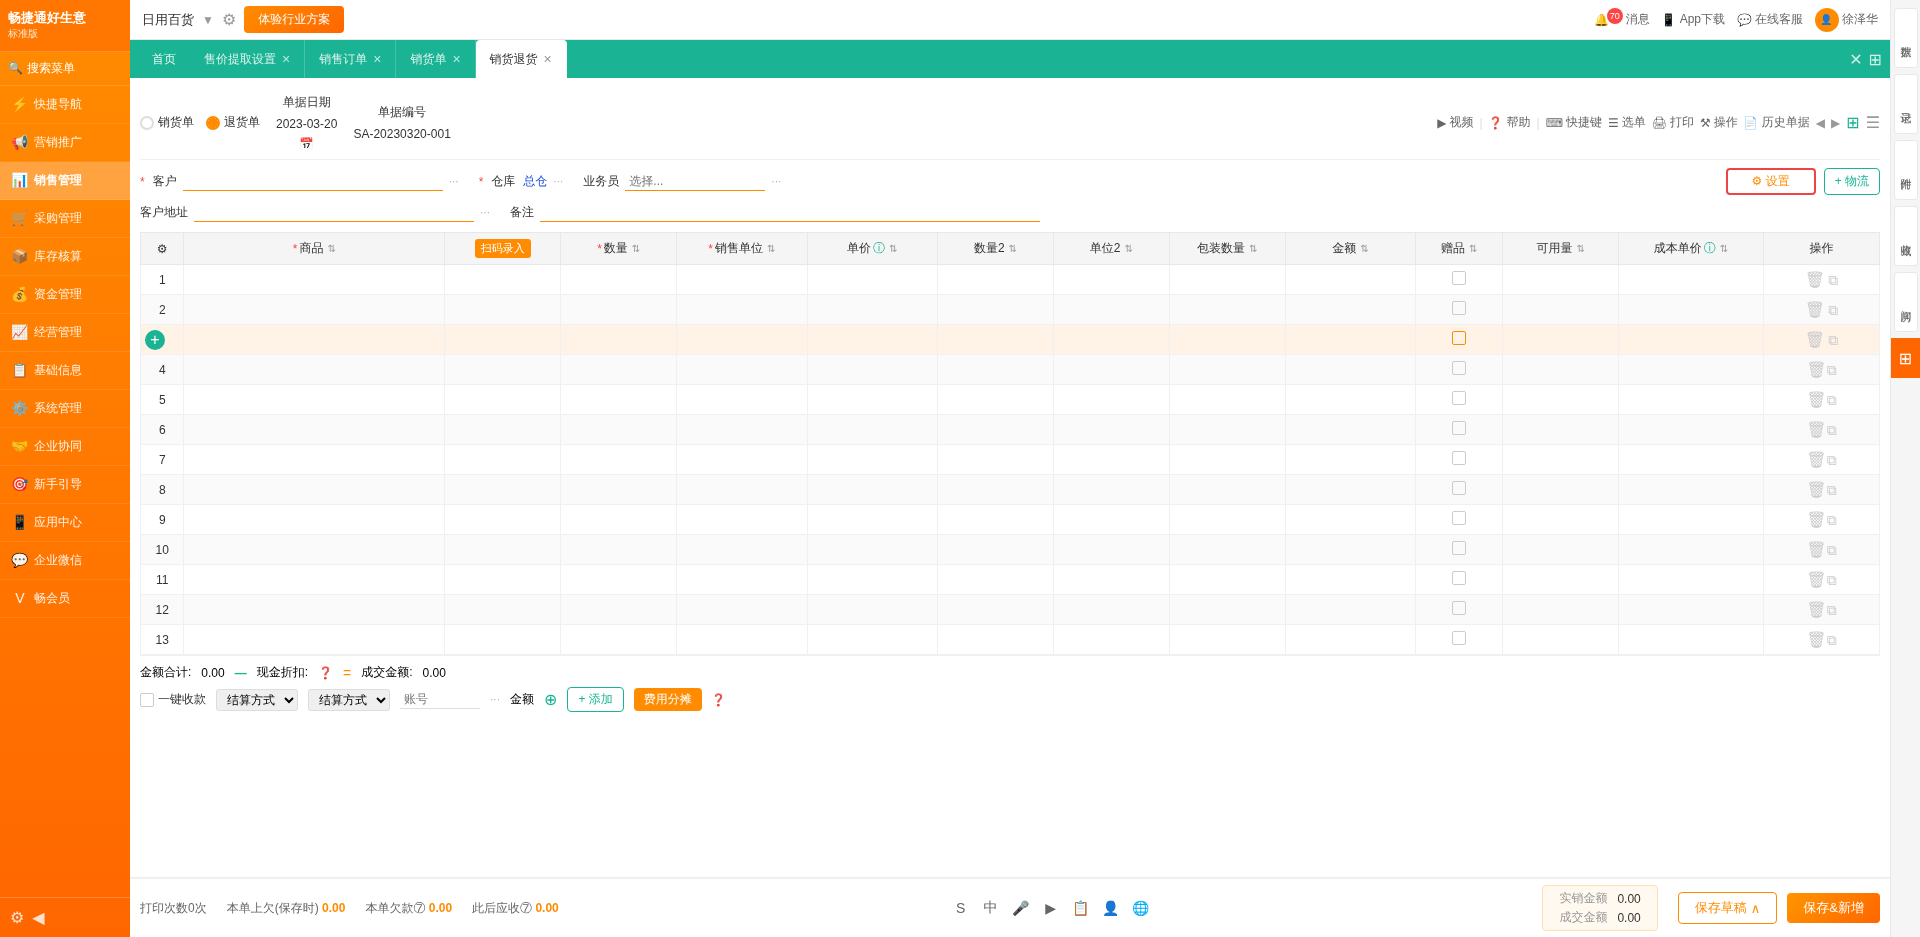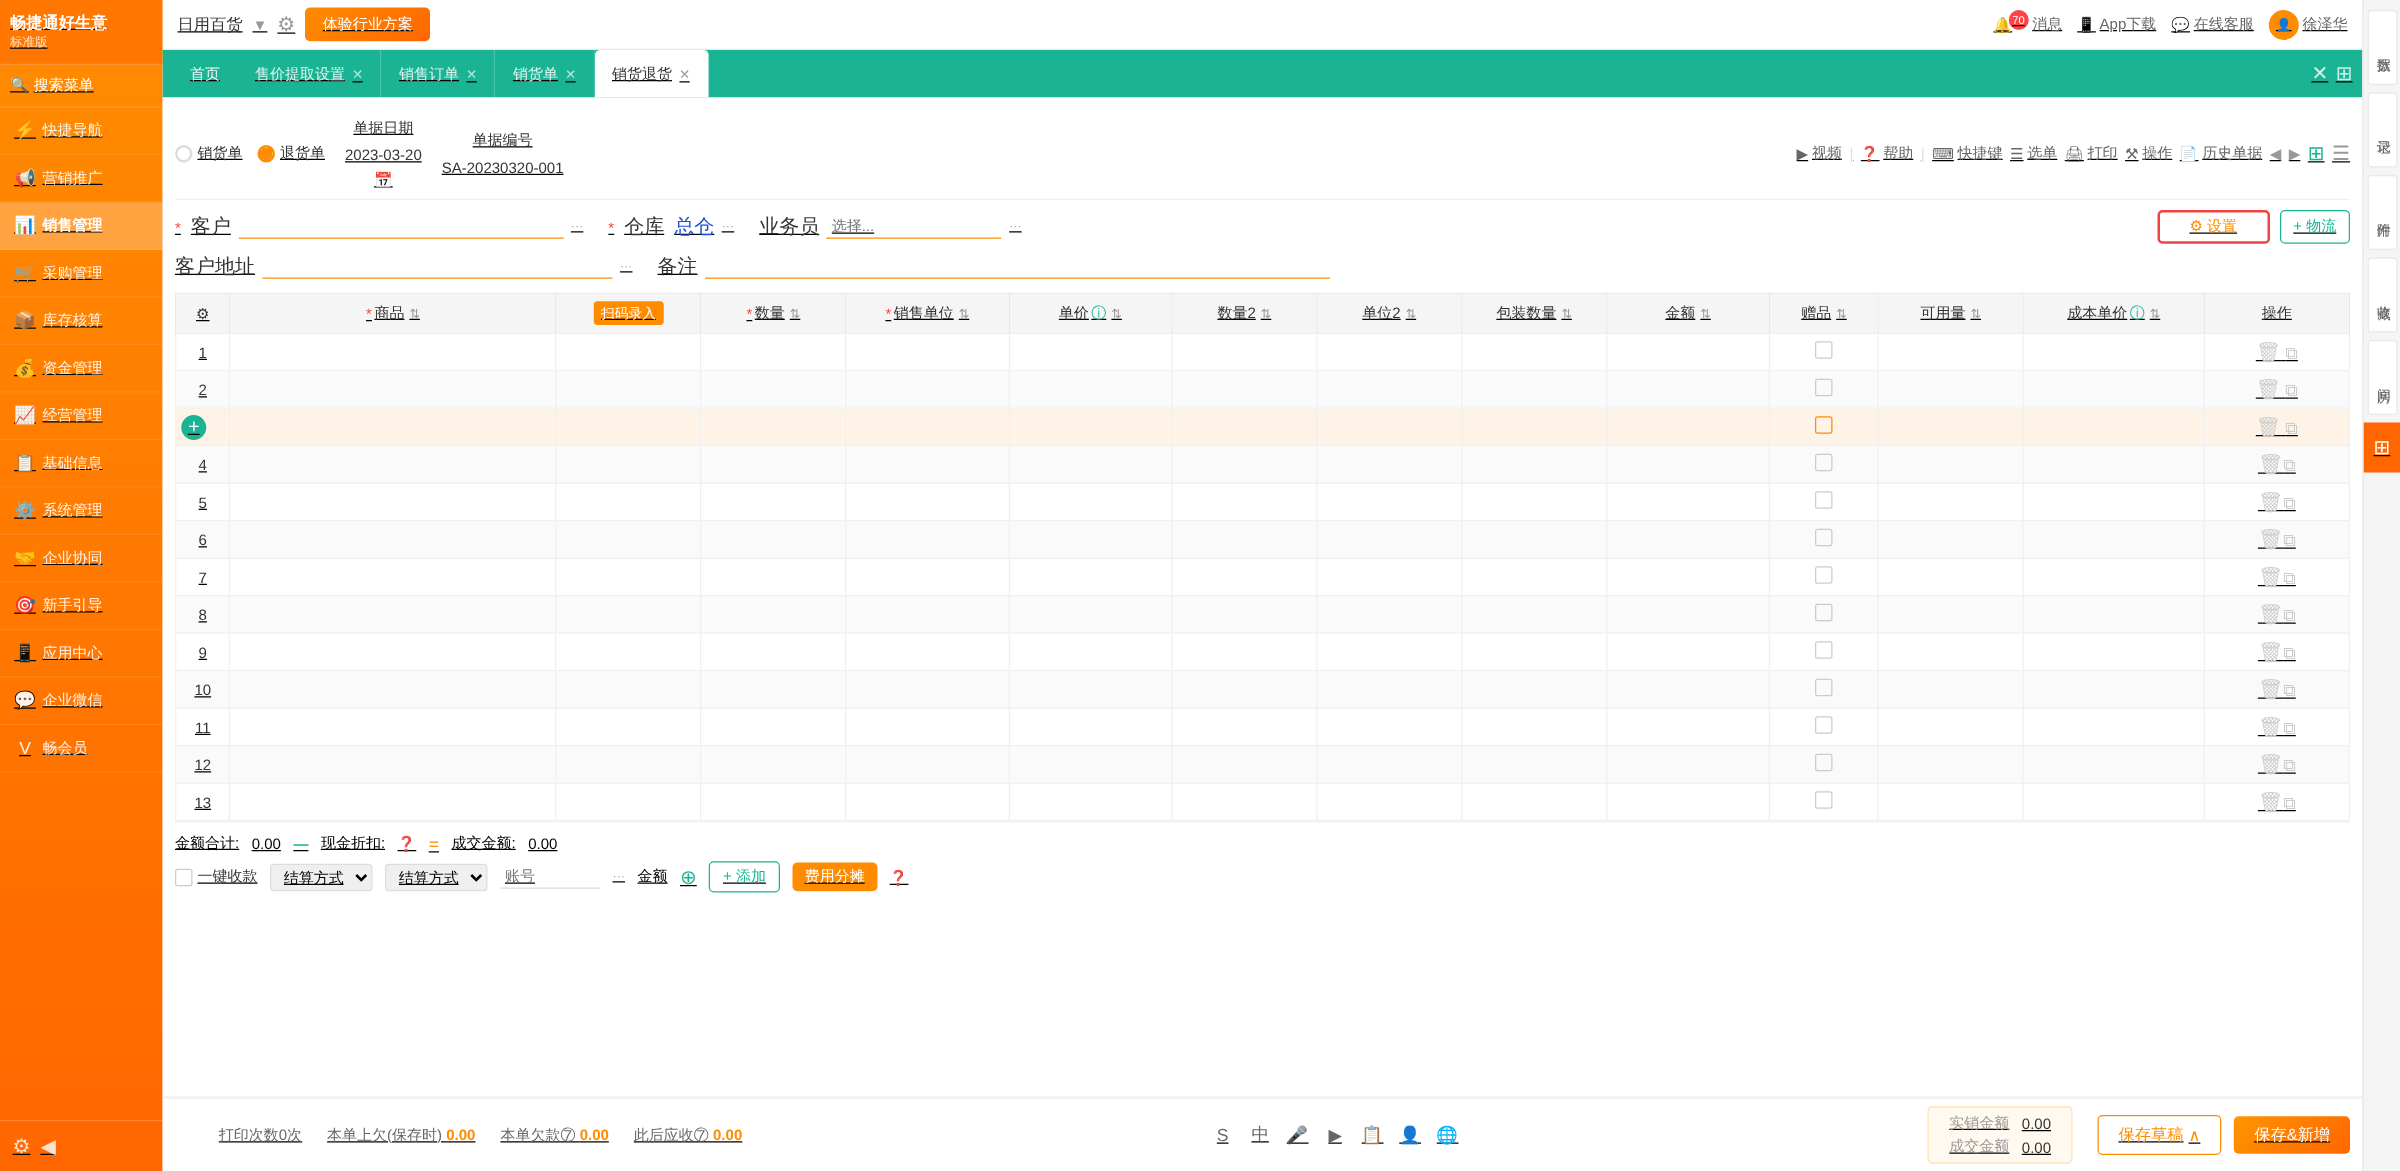--- a/index.html
+++ b/index.html
@@ -1,19 +1,19 @@
 <!DOCTYPE html>
 <html><head>
   <meta charset="utf-8">
   <style>
     * { box-sizing: border-box; margin: 0; padding: 0; }
     body { font-family: "Microsoft YaHei", "PingFang SC", sans-serif; font-size: 12px; background: #f0f2f5; overflow: hidden; }
 
     
-    .app-container { display: flex; height: 937px; width: 1920px; text-decoration: underline; }
+    .app-container { display: flex; height: 937px; width: 1920px; }
 
     
     .sidebar { width: 130px; background: linear-gradient(180deg, #ff8c00 0%, #ff6600 100%); display: flex; flex-direction: column; flex-shrink: 0; }
     .sidebar-logo { padding: 10px 8px; background: #ff7700; border-bottom: 1px solid rgba(255,255,255,0.2); }
     .sidebar-logo-text { color: white; font-size: 13px; font-weight: bold; line-height: 1.3; }
     .sidebar-logo-sub { color: rgba(255,255,255,0.8); font-size: 10px; }
     .sidebar-search { display: flex; align-items: center; gap: 4px; padding: 8px; color: white; font-size: 12px; cursor: pointer; border-bottom: 1px solid rgba(255,255,255,0.15); }
     .sidebar-nav-item { display: flex; align-items: center; gap: 6px; padding: 10px 12px; color: rgba(255,255,255,0.9); font-size: 12px; cursor: pointer; border-bottom: 1px solid rgba(255,255,255,0.1); }
     .sidebar-nav-item.active { background: rgba(255,255,255,0.25); color: white; font-weight: bold; }
     .sidebar-nav-icon { width: 16px; height: 16px; display: inline-flex; align-items: center; justify-content: center; font-size: 14px; }
@@ -53,21 +53,21 @@
     .radio-circle.checked { border-color: #ff8c00; background: radial-gradient(circle, #ff8c00 5px, white 5px); }
     .form-field { display: flex; align-items: center; gap: 6px; font-size: 12px; color: #333; flex-direction: column; }
     .form-field label { white-space: nowrap; }
     .date-value { color: #333; font-size: 12px; }
     .calendar-icon { color: #999; cursor: pointer; }
     .action-item { display: flex; align-items: center; gap: 3px; font-size: 12px; color: #666; cursor: pointer; }
 
     
     .fields-row { display: flex; align-items: center; gap: 20px; margin-bottom: 8px; flex-wrap: wrap; }
     .field-item { display: flex; align-items: center; gap: 6px; }
-    .field-label { color: #333; font-size: 16px; white-space: nowrap; }
+    .field-label { color: #333; font-size: 12px; white-space: nowrap; }
     .field-required { color: #ff4444; margin-right: 2px; }
     .field-input { border: none; border-bottom: 1px solid #ff8c00; outline: none; width: 180px; font-size: 12px; padding: 2px 4px; color: #333; }
     .field-input-wide { width: 260px; }
     .field-dots { color: #aaa; font-size: 10px; cursor: pointer; }
     .settings-btn { background: white; border: 2px solid #ef4444; color: #ff8c00; border-radius: 4px; padding: 3px 24px; font-size: 12px; cursor: pointer; margin-left: auto; }
     .logistics-btn { background: white; border: 1px solid #1ab394; color: #1ab394; border-radius: 4px; padding: 3px 10px; font-size: 12px; cursor: pointer; }
 
     
     .data-table { width: 100%; border-collapse: collapse; table-layout: fixed; font-size: 12px; }
     .data-table th { background: #f5f5f5; border: 1px solid #e8e8e8; padding: 6px 4px; text-align: center; color: #333; font-weight: 500; white-space: nowrap; position: relative; }
@@ -106,21 +106,21 @@
     .payment-row { display: flex; align-items: center; gap: 10px; }
     .checkbox-label { display: flex; align-items: center; gap: 4px; font-size: 12px; color: #333; cursor: pointer; }
     .payment-select { border: 1px solid #ddd; border-radius: 3px; padding: 2px 6px; font-size: 12px; }
     .account-select { border: none; border-bottom: 1px solid #ddd; padding: 2px 4px; font-size: 12px; width: 80px; }
     .add-btn { background: white; border: 1px solid #1ab394; color: #1ab394; border-radius: 4px; padding: 3px 10px; font-size: 12px; cursor: pointer; }
     .expense-btn { background: #ff8c00; color: white; border: none; border-radius: 4px; padding: 3px 10px; font-size: 12px; cursor: pointer; }
     .question-icon { color: #999; cursor: pointer; font-size: 12px; }
 
     
     .page-footer { background: white; border-top: 2px solid #f0f0f0; padding: 6px 10px; display: flex; align-items: center; justify-content: space-between; }
-    .footer-info { display: flex; align-items: flex-end; gap: 20px; font-size: 12px; color: #666; margin-left: 35px; }
+    .footer-info { display: flex; align-items: flex-end; gap: 20px; font-size: 12px; color: #666; }
     .footer-tools { display: flex; align-items: center; gap: 6px; }
     .footer-tool-icon { width: 24px; height: 24px; border-radius: 3px; display: flex; align-items: center; justify-content: center; cursor: pointer; font-size: 14px; color: #666; }
     .footer-buttons { display: flex; gap: 10px; align-items: center; }
     .summary-panel { background: #fff9f0; border: 1px solid #ffe0b2; border-radius: 4px; padding: 4px 16px; font-size: 12px; display: flex; flex-direction: column; gap: 2px; margin-right: 10px; }
     .summary-row { display: flex; align-items: center; gap: 10px; }
     .summary-label { color: #999; }
     .summary-value { color: #333; font-weight: 500; }
     .save-draft-btn { background: white; border: 1px solid #ff8c00; color: #ff8c00; border-radius: 4px; padding: 6px 16px; font-size: 13px; cursor: pointer; display: flex; align-items: center; gap: 4px; }
     .save-new-btn { background: linear-gradient(135deg, #ff9500, #ff6600); color: white; border: none; border-radius: 4px; padding: 6px 16px; font-size: 13px; cursor: pointer; }
 

